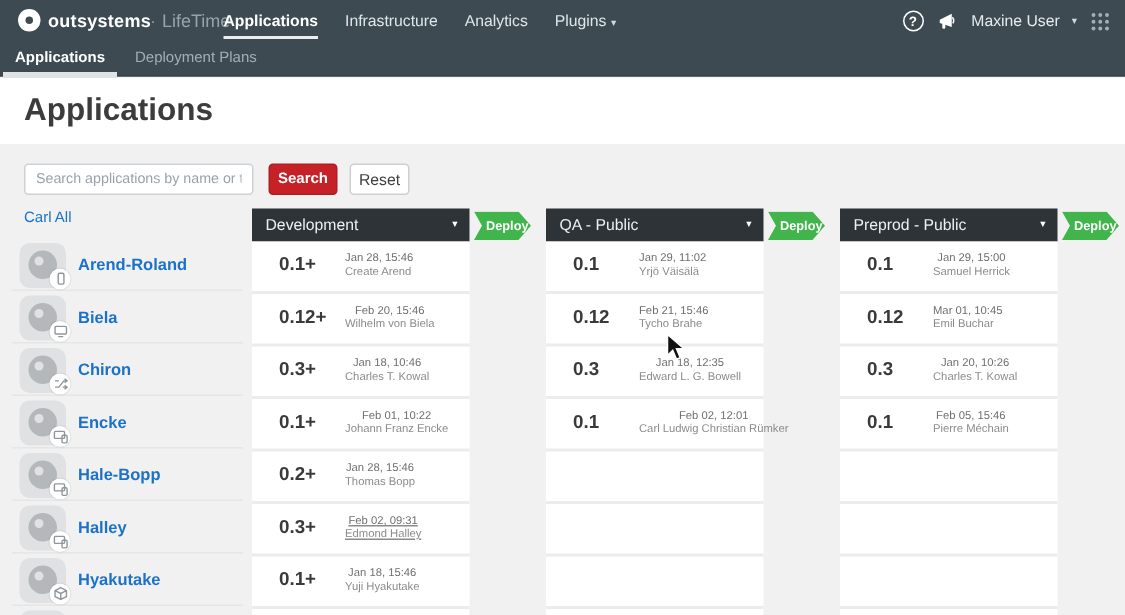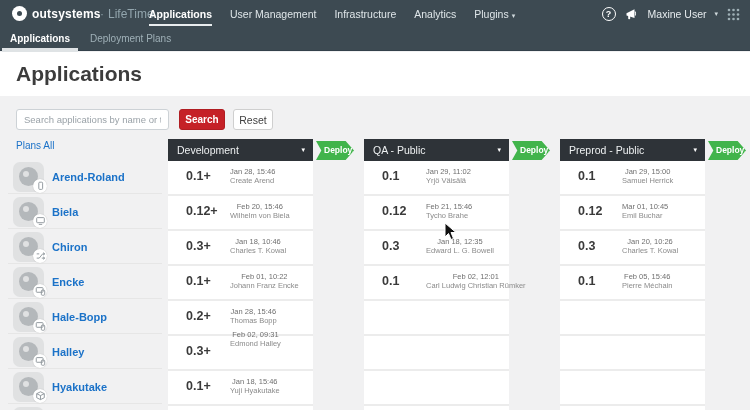--- a/index.html
+++ b/index.html
@@ -77,21 +77,20 @@
 
 <div class="screen">
 
   <div class="topnav">
     <span class="logo"></span>
     <span class="brand-name">outsystems</span>
     <span class="brand-sep">·</span>
     <span class="brand-prod">LifeTime</span>
     <nav class="menu" id="nav-menu">
         <div class="menu-item active">Applications</div>
-        <div class="menu-item">User Management</div>
         <div class="menu-item">Infrastructure</div>
         <div class="menu-item">Analytics</div>
         <div class="menu-item">Plugins<span class="menu-caret">▾</span></div>
       </nav>
     <div class="nav-right">
       <span class="help-icon">?</span>
       <span class="icon-btn">
         <svg width="14" height="13" viewBox="0 0 14 13">
             <g fill="#fff">
               <path d="M1.5 5.2 L9.5 1.2 L9.5 10 L1.5 7.4 Z"></path>
@@ -122,21 +121,21 @@
 
   <div class="subnav" id="subnav"><div class="subnav-item active">Applications</div><div class="subnav-item">Deployment Plans</div></div>
 
   <div class="page-header">
     <h1 class="page-title">Applications</h1>
   </div>
 
   <input class="search-input" placeholder="Search applications by name or team" style="">
   <button class="search-btn">Search</button>
   <button class="btn reset-btn">Reset</button>
-  <span class="show-all">Plans All</span>
+  <span class="show-all">Carl All</span>
 
   <div id="grid">
       <div class="env-header" style="left: 168px;">Development<span class="hdr-caret">▾</span></div>
       <div class="deploy-btn" style="left: 316px;">Deploy...</div>
       <div class="env-header" style="left: 364px;">QA - Public<span class="hdr-caret">▾</span></div>
       <div class="deploy-btn" style="left: 512px;">Deploy...</div>
       <div class="env-header" style="left: 560px;">Preprod - Public<span class="hdr-caret">▾</span></div>
       <div class="deploy-btn" style="left: 708px;">Deploy...</div>
       <div class="strip" style="left: 168px;">
         <div class="strip-sep" style="top: 33px;"></div>
@@ -288,21 +287,21 @@
         <div class="glyph"></div>
         <div class="app-badge">
           <svg width="11" height="12" viewBox="0 0 13 13" fill="none" stroke="#8e969b" stroke-width="1.1">
             <rect x="1.5" y="2.5" width="8" height="5.5" rx="0.8"></rect>
             <rect x="7.5" y="5.5" width="4" height="6" rx="1"></rect>
           </svg>
         </div>
       </div>
       <div class="app-name" style="top: 346px;">Halley</div>
       <div class="ver" style="left: 186px; top: 344px;">0.3+</div>
-      <div class="meta" style="left: 230px; top: 330px;">
+      <div class="meta" style="left: 230px; top: 342px; text-decoration: underline;">
         <div class="meta-date">Feb 02, 09:31</div>
         <div>Edmond Halley</div>
       </div>
       <div class="left-sep" style="top: 403px;"></div>
       <div class="app-tile" style="top: 372px;">
         <div class="glyph"></div>
         <div class="app-badge">
           <svg width="11" height="12" viewBox="0 0 13 13" fill="none" stroke="#8e969b" stroke-width="1.1">
             <path d="M6.5 1.5 11 3.8v4.7L6.5 10.8 2 8.5V3.8Z M2 3.8 6.5 6 11 3.8 M6.5 6v4.8"></path>
           </svg>

